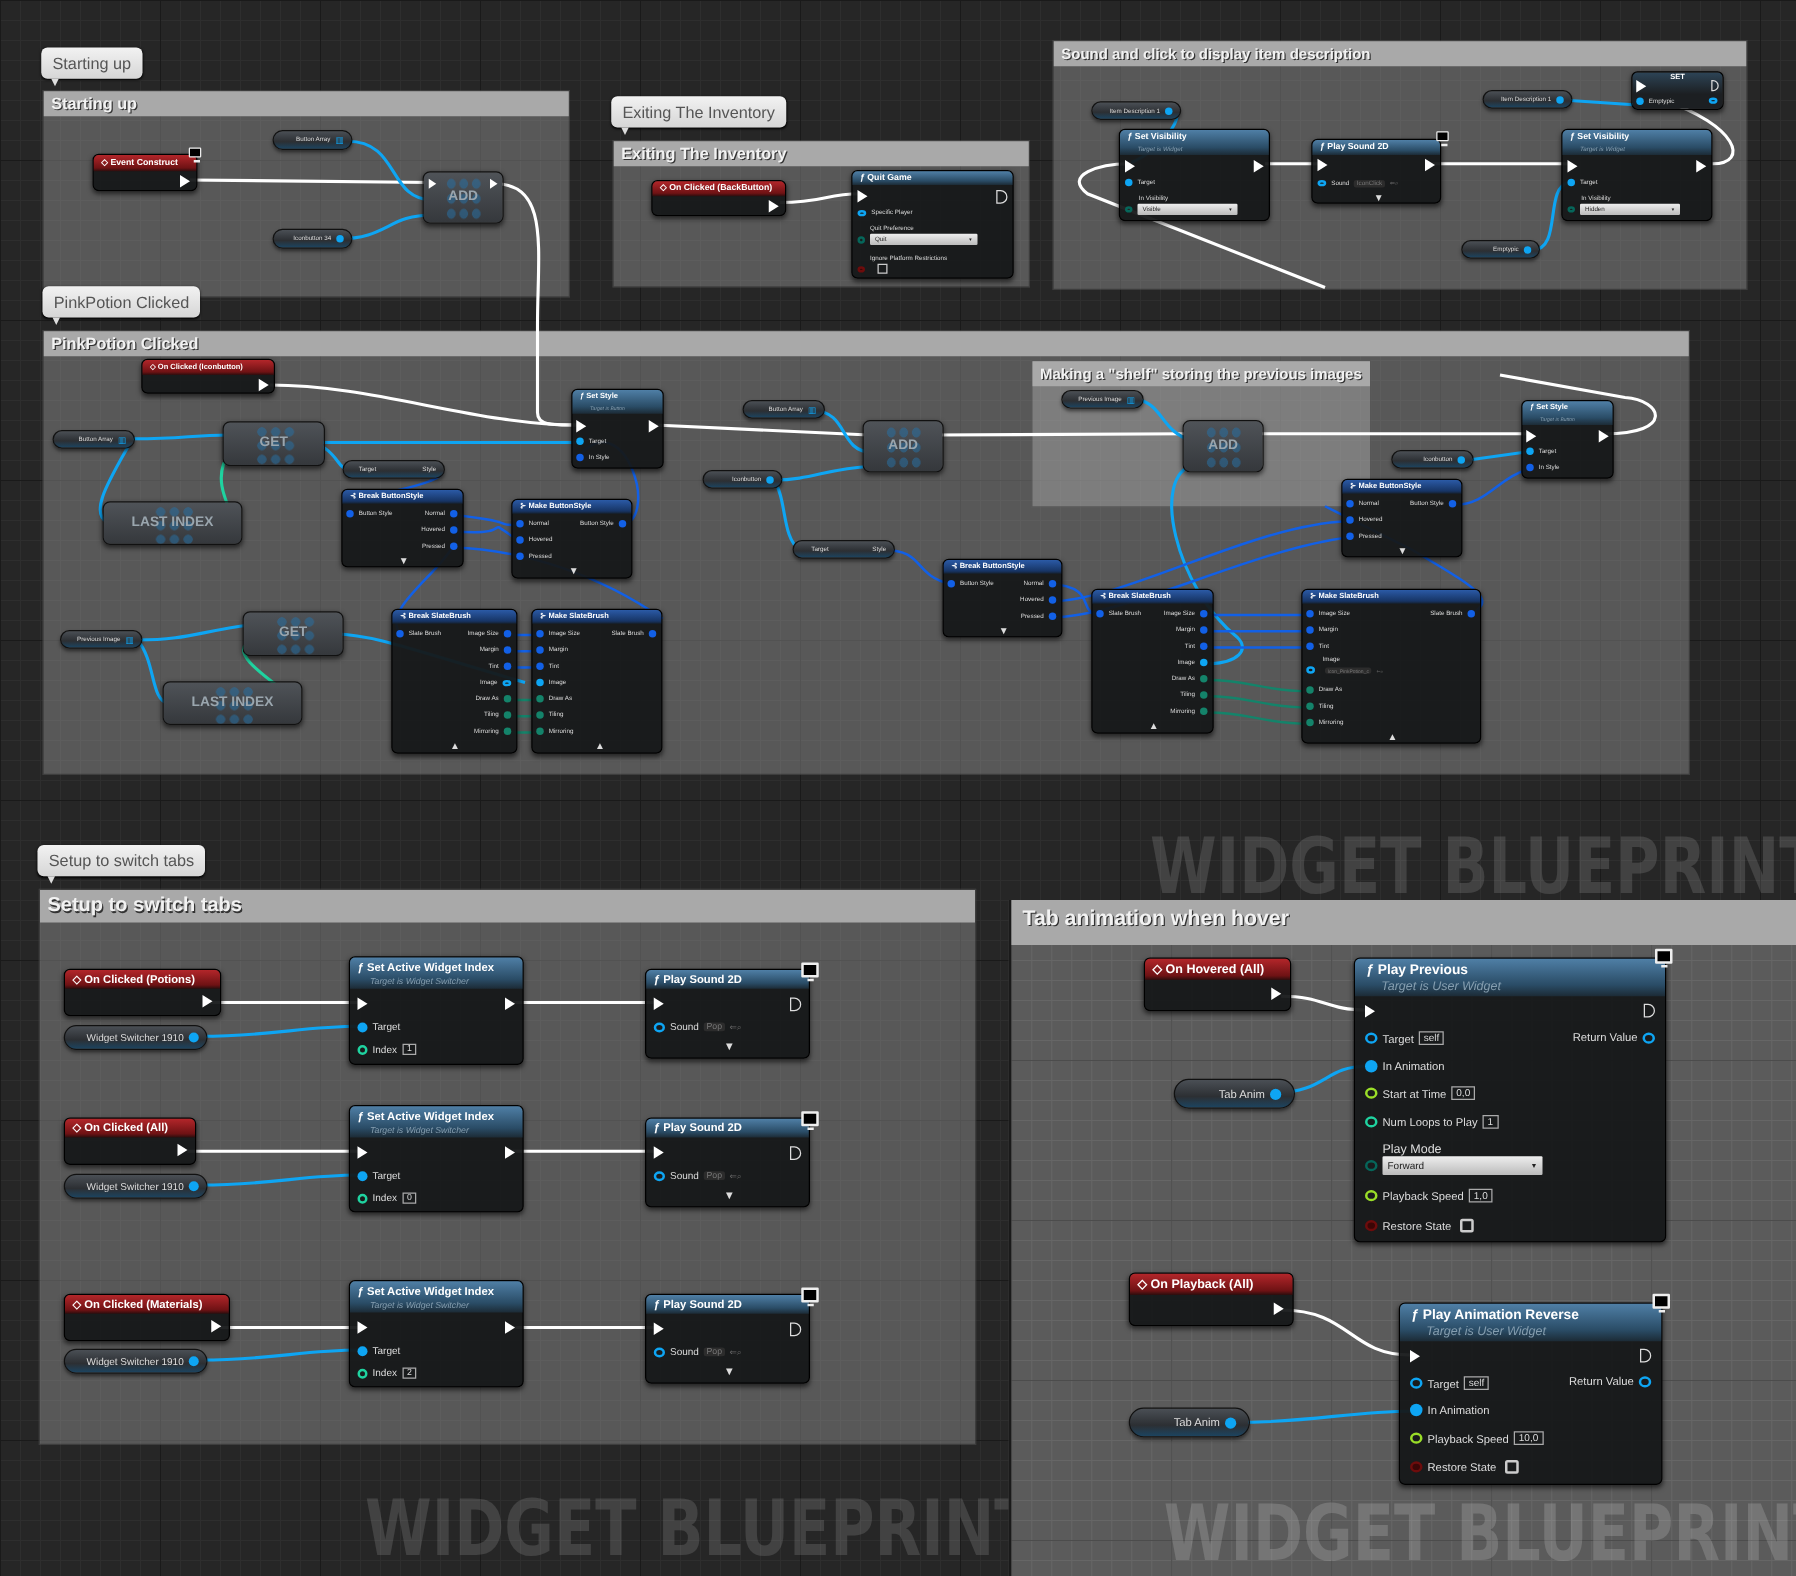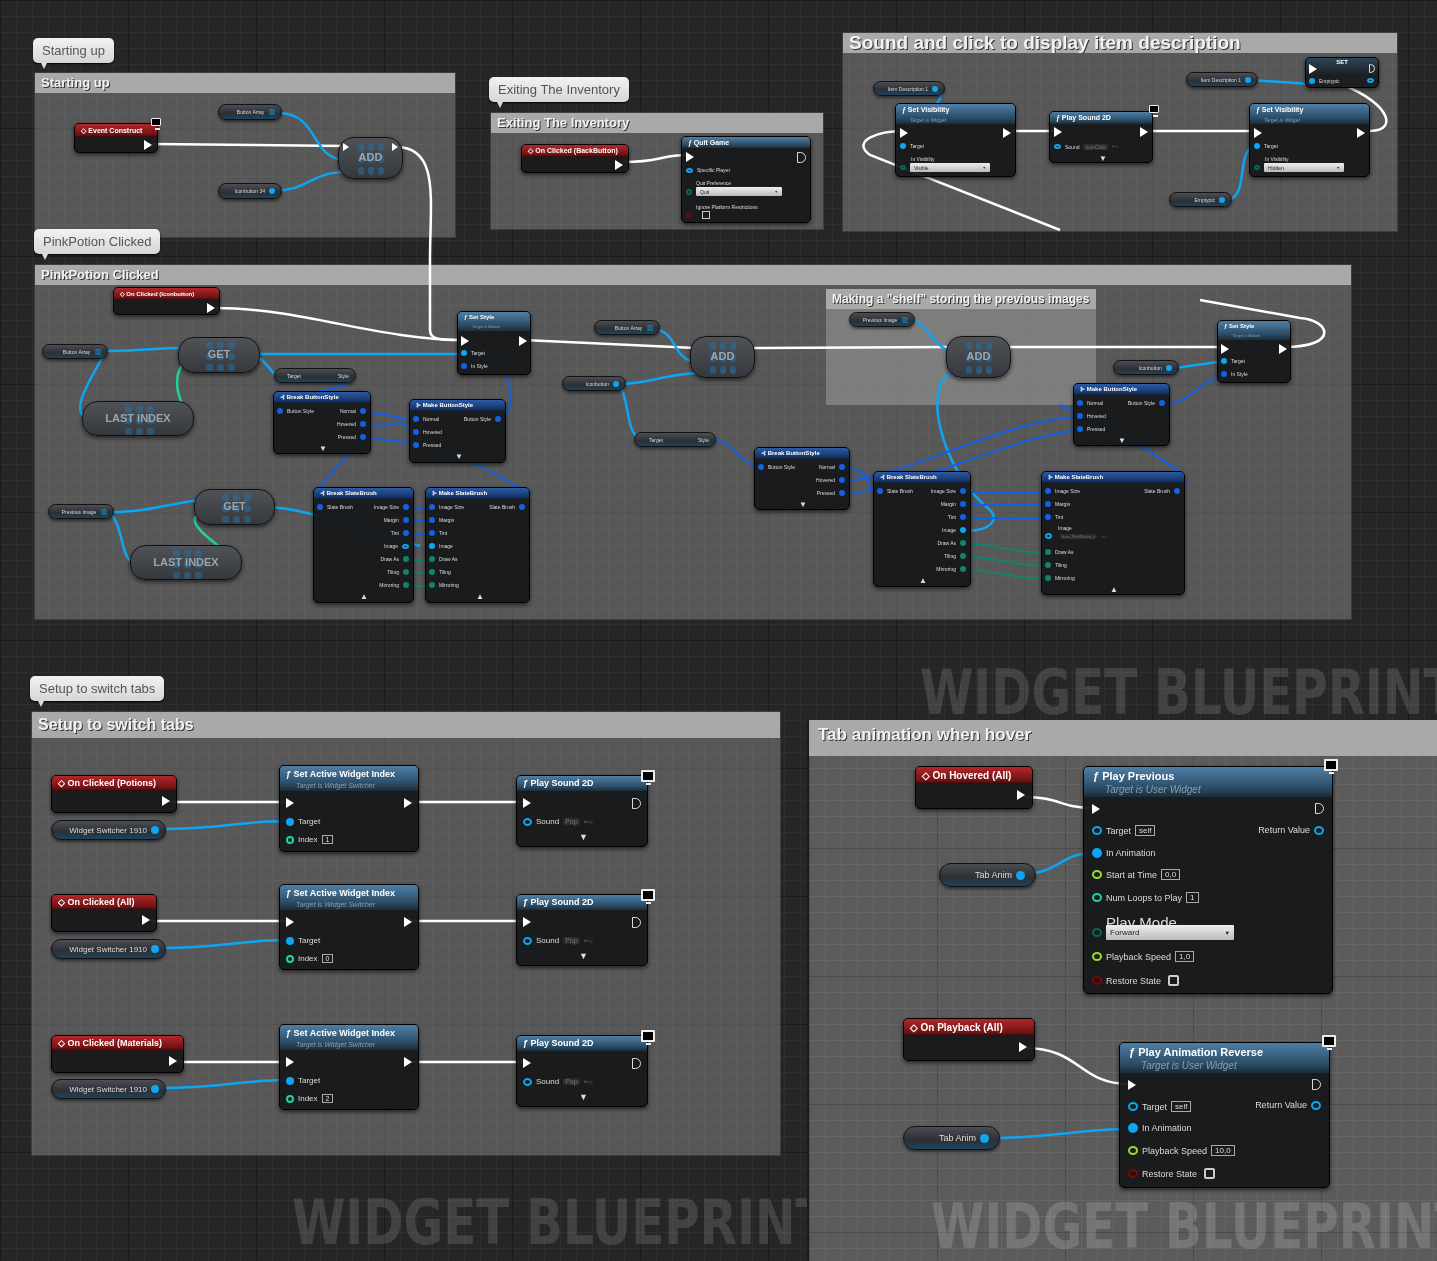--- a/index.html
+++ b/index.html
@@ -32,21 +32,21 @@
 .pin.flt{border:2px solid #9ade28}
 .pin.bool{border:2px solid #6d0c0c;background:#3b0606}
 .pin.byte{border:2px solid #06665a}
 .exec{display:inline-block;width:0;height:0;border-top:5px solid transparent;border-bottom:5px solid transparent;border-left:8px solid #fff;flex:none}
 .execo{display:inline-block;width:9px;height:11px;border:1.5px solid #ddd;border-radius:0 6px 6px 0;flex:none}
 .ebox{border:1px solid #aaa;padding:0 3px;color:#ddd}
 .dropdown{background:linear-gradient(#eee,#bbb);color:#222;border-radius:1px;padding:0 4px;display:flex;justify-content:space-between;align-items:center}
 .dropdown:after{content:"▼";font-size:70%}
 .dsel{color:#777;background:#2c2c2c;padding:0 2px;border-radius:2px}
 .var{position:absolute;border-radius:12px;background:linear-gradient(#4a4f55,#2c2f33 60%,#1c4460);border:1px solid #111;color:#ddd;display:flex;justify-content:flex-end;align-items:center;padding-right:6px;gap:4px;white-space:nowrap;box-shadow:0 2px 3px rgba(0,0,0,.5)}
-.macro{position:absolute;background:linear-gradient(#4f5358,#35383c);border:1px solid #111;border-radius:16px;box-shadow:0 2px 4px rgba(0,0,0,.6)}
+.macro{position:absolute;background:linear-gradient(#4f5358,#35383c);border:1px solid #111;border-radius:6px;box-shadow:0 2px 4px rgba(0,0,0,.6)}
 .macro .mlabel{position:absolute;left:0;right:0;text-align:center;color:#9aa6ae;font-weight:bold}
 .macro .grid{position:absolute;background-image:radial-gradient(rgba(40,110,160,.55) 45%,transparent 50%);}
 .icon-mon{position:absolute;width:14px;height:12px;border:2px solid #eee;background:#000;border-radius:1px}
 .icon-mon:after{content:"";position:absolute;left:3px;bottom:-5px;width:5px;height:2px;background:#eee}
 svg.wires{position:absolute;left:0;top:0;pointer-events:none}
 .caret{position:absolute;color:#ddd;font-size:8px}
 </style>
 </head>
 <body>
 
@@ -56,21 +56,21 @@
 <div class="comment" style="left:34px;top:72px;width:422px;height:166px">
   <div class="ctitle" style="height:20px;line-height:20px;font-size:13px">Starting up</div>
 </div>
 
 <div class="bubble" style="left:489px;top:77px;height:25px;line-height:25px;font-size:13px">Exiting The Inventory</div>
 <div class="comment" style="left:490px;top:112px;width:334px;height:118px">
   <div class="ctitle" style="height:20px;line-height:20px;font-size:13px">Exiting The Inventory</div>
 </div>
 
 <div class="comment" style="left:842px;top:32px;width:556px;height:200px">
-  <div class="ctitle" style="height:20px;line-height:20px;font-size:19px">Sound and click to display item description</div>
+  <div class="ctitle" style="height:20px;line-height:20px;font-size:12px">Sound and click to display item description</div>
 </div>
 
 <div class="bubble" style="left:34px;top:229px;height:25px;line-height:25px;font-size:13px">PinkPotion Clicked</div>
 <div class="comment" style="left:34px;top:264px;width:1318px;height:356px">
   <div class="ctitle" style="height:20px;line-height:20px;font-size:13px">PinkPotion Clicked</div>
 </div>
 <div class="comment" style="left:825px;top:288px;width:272px;height:118px;background:rgba(170,170,170,.45)">
   <div class="ctitle" style="height:20px;line-height:20px;font-size:12px">Making a "shelf" storing the previous images</div>
 </div>
 
@@ -830,21 +830,21 @@
   <div class="row" style="left:8px;top:102px;font-size:9px">
         <span class="pin flt" style="width:10px;height:9px"></span>
         <span>Start at Time</span>
         <span class="ebox" style="font-size:8px">0,0</span>
       </div>
   <div class="row" style="left:8px;top:125px;font-size:9px">
         <span class="pin int" style="width:10px;height:9px"></span>
         <span>Num Loops to Play</span>
         <span class="ebox" style="font-size:8px">1</span>
       </div>
-  <div class="row" style="left:22px;top:147px;font-size:15px">
+  <div class="row" style="left:22px;top:147px;font-size:10px">
         <span>Play Mode</span>
       </div>
   <div class="row" style="left:8px;top:158px;font-size:8px">
         <span class="pin byte" style="width:10px;height:9px"></span>
         <span class="dropdown" style="width:128px;height:15px;font-size:8px">
           <span>Forward</span>
         </span>
       </div>
   <div class="row" style="left:8px;top:184px;font-size:9px">
         <span class="pin flt" style="width:10px;height:9px"></span>

